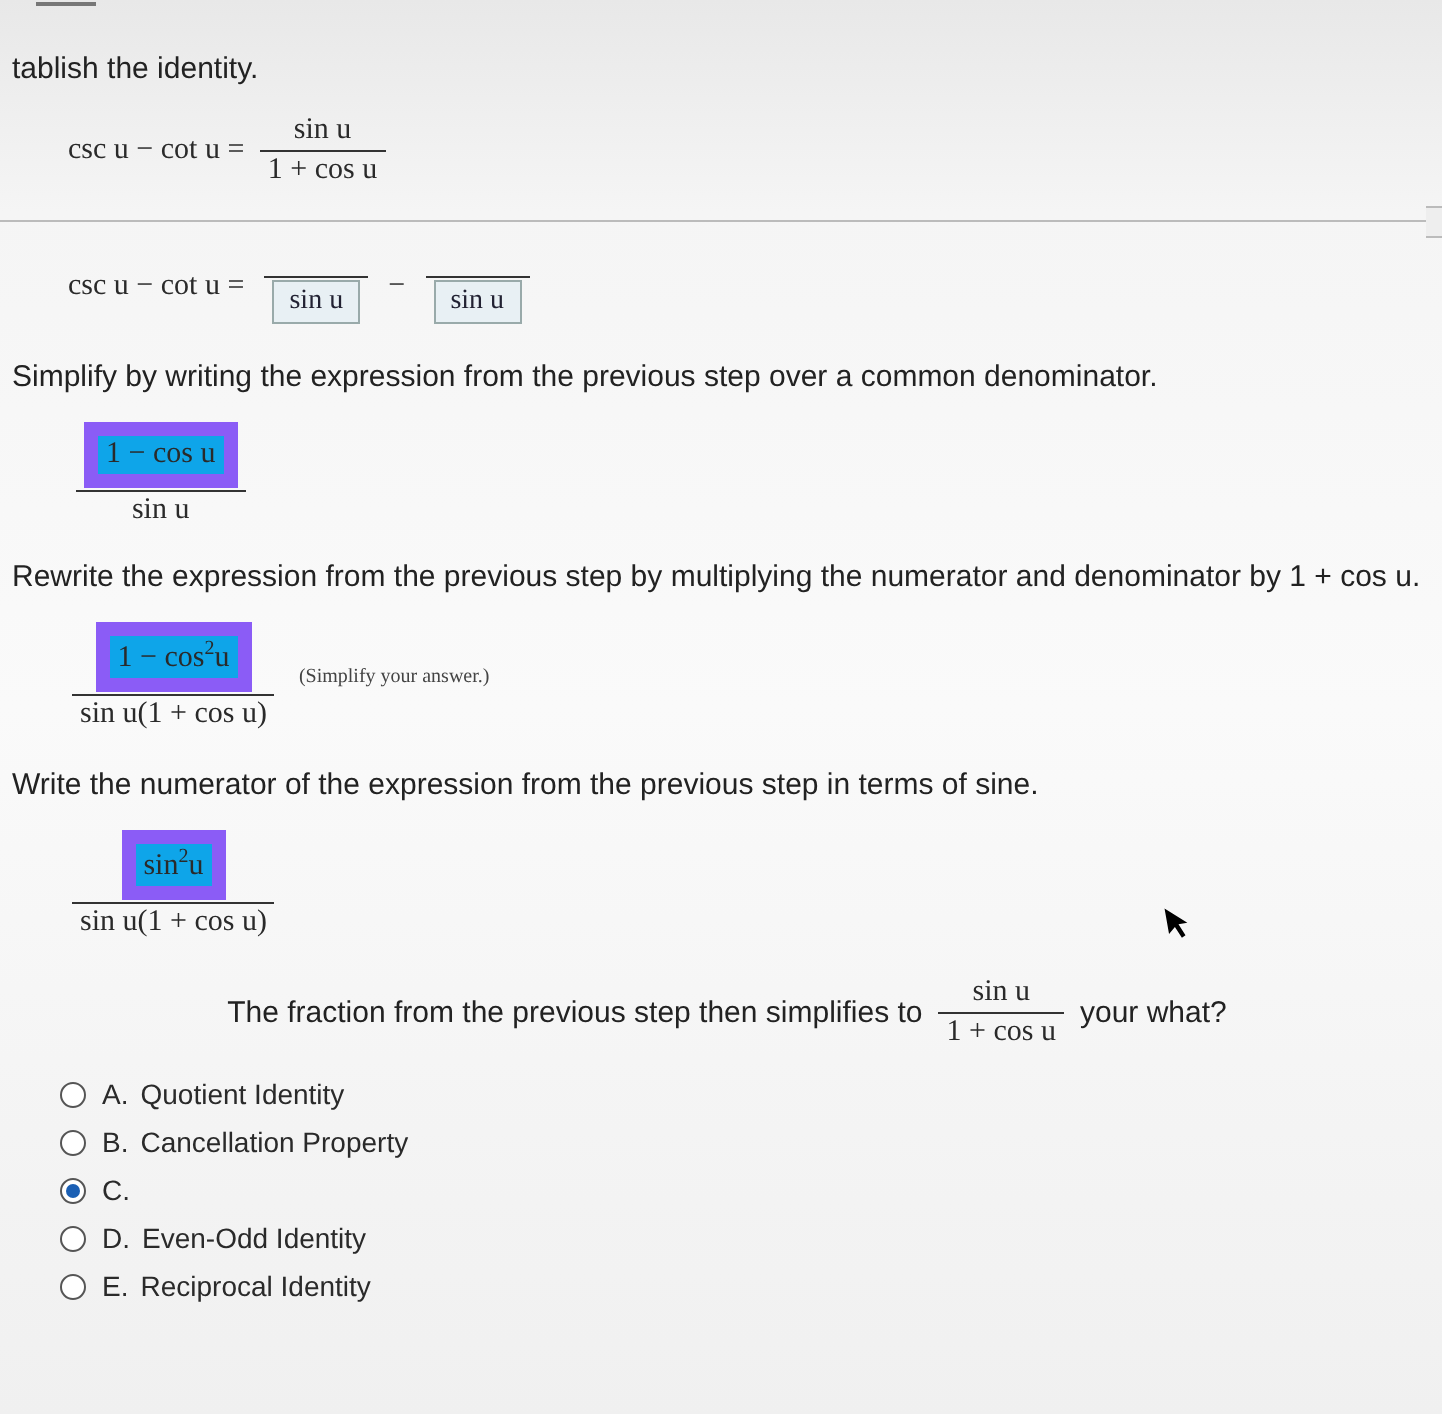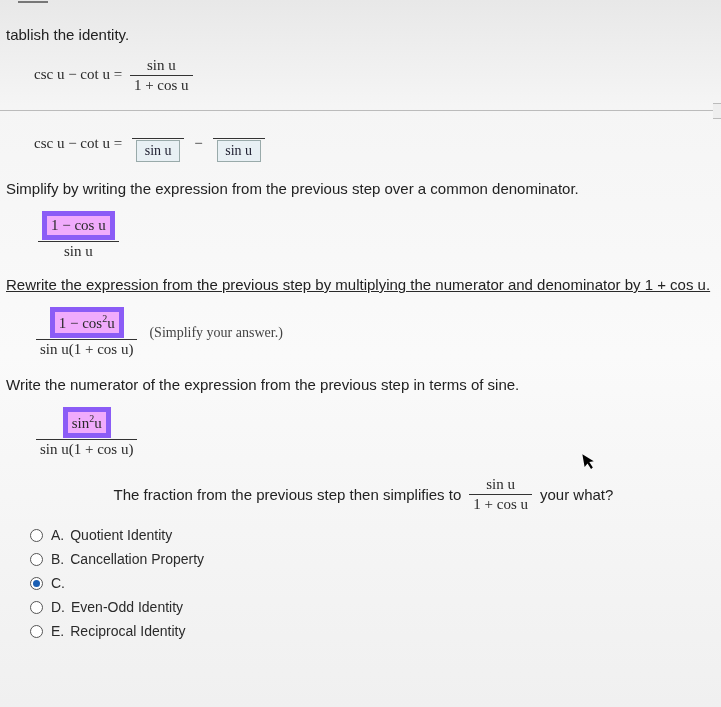--- a/index.html
+++ b/index.html
@@ -35,26 +35,26 @@
       padding: 2px 6px;
       border: 1px solid #9aa;
       background: #e8f0f4;
       font-family: 'Times New Roman', serif;
       font-size: 14px;
       text-align: center;
       vertical-align: middle;
       color: #223;
     }
     .boxed-num {
-      border: 5px solid #8b5cf6;
-      background: #f0abfc;
+      border: 7px solid #8b5cf6;
+      background: #0ea5e9;
       padding: 1px 4px;
       display: inline-block;
     }
-    .hint { color: #444; font-size: 14px; margin-left: 8px; }
+    .hint { color: #444; font-size: 10px; margin-left: 8px; }
 
     .sup { font-size: 10px; vertical-align: super; }
 
     .radio-group { margin-left: 24px; margin-top: 6px; }
     .radio-row {
       display: flex;
       align-items: center;
       margin-bottom: 8px;
       font-size: 14px;
       cursor: pointer;
@@ -139,21 +139,21 @@
   <span class="prompt-text">Simplify by writing the expression from the previous step over a common denominator.</span>
 </div>
 
 <div class="line indent math">
   <span class="frac">
     <span class="num"><span class="boxed-num">1 − cos u</span></span>
     <span class="den">sin u</span>
   </span>
 </div>
 
-<div class="line" style="margin-top:16px;text-decoration:underline;">
+<div class="line" style="margin-top:16px;">
   <span class="prompt-text">Rewrite the expression from the previous step by multiplying the numerator and denominator by 1 + cos u.</span>
 </div>
 
 <div class="line indent2 math" style="display:flex;align-items:center;">
   <span class="frac">
     <span class="num">
       <span class="boxed-num">
         <span>1 − cos</span><span class="sup">2</span><span>u</span>
       </span>
     </span>

